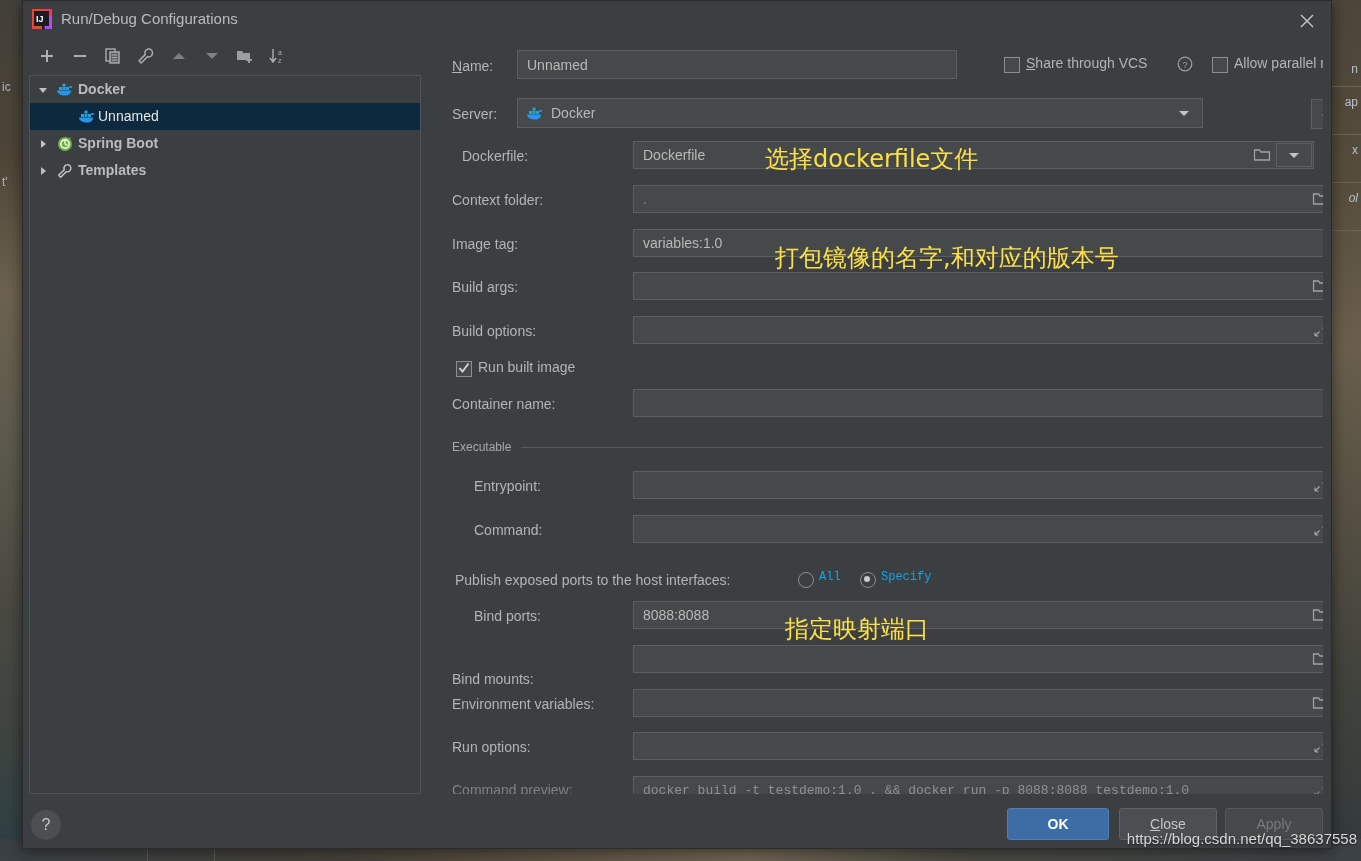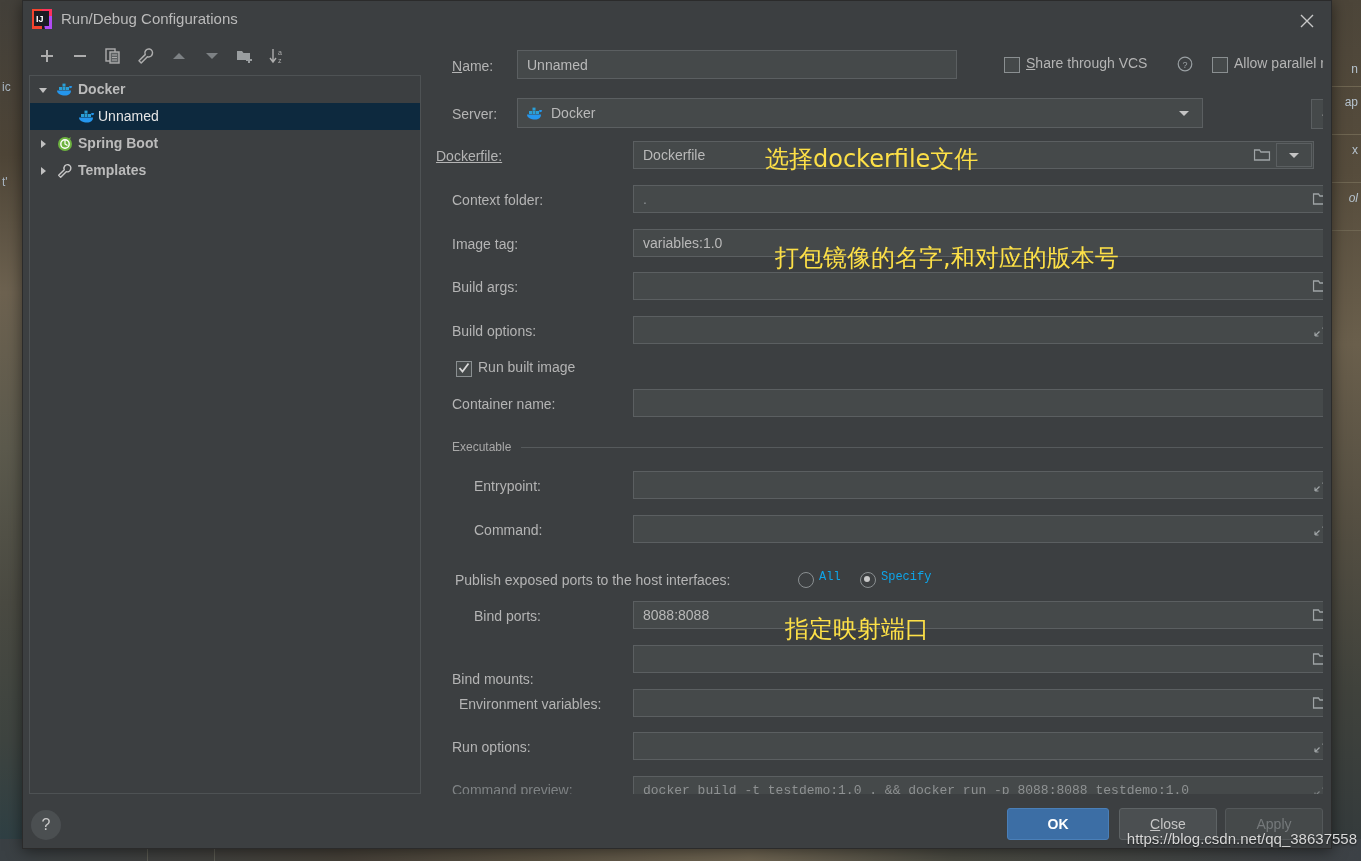--- a/index.html
+++ b/index.html
@@ -287,21 +287,21 @@
       </span>
       <span class="val" style="left:33px;">Docker</span>
       <span class="btn-ico">
         <svg width="12" height="12" viewBox="0 0 12 12">
             <path d="M1 4 L11 4 L6 9 Z" fill="#c4c4c4"></path>
           </svg>
       </span>
     </div>
     <div class="ellip" style="left:880px;top:58px;">...</div>
 
-    <div class="lbl" style="left:5px;top:107px;text-decoration:underline;">Dockerfile:</div>
+    <div class="lbl" style="left:31px;top:107px;">Dockerfile:</div>
     <div class="fld" style="left:202px;top:100px;width:681px;height:28px;">
       <span class="val">Dockerfile</span>
       <span class="btn-ico" style="right:36px;width:30px;">
         <svg width="17" height="14" viewBox="0 0 17 14">
             <path d="M1 2 h5 l1.4 2 H16 v8 H1 Z" fill="none" stroke="#9fa4a6" stroke-width="1.3"></path>
           </svg>
       </span>
       <span class="btn-ico box" style="right:1px;">
         <svg width="12" height="12" viewBox="0 0 12 12">
             <path d="M1 4 L11 4 L6 9 Z" fill="#c4c4c4"></path>
@@ -409,21 +409,21 @@
     <div class="lbl" style="left:21px;top:630px;">Bind mounts:</div>
     <div class="fld" style="left:202px;top:604px;width:707px;height:28px;">
       <span class="val"></span>
       <span class="btn-ico">
         <svg width="17" height="14" viewBox="0 0 17 14">
             <path d="M1 2 h5 l1.4 2 H16 v8 H1 Z" fill="none" stroke="#9fa4a6" stroke-width="1.3"></path>
           </svg>
       </span>
     </div>
 
-    <div class="lbl" style="left:21px;top:655px;margin-left:7px;">Environment variables:</div>
+    <div class="lbl" style="left:21px;top:655px;">Environment variables:</div>
     <div class="fld" style="left:202px;top:648px;width:707px;height:28px;">
       <span class="val"></span>
       <span class="btn-ico">
         <svg width="17" height="14" viewBox="0 0 17 14">
             <path d="M1 2 h5 l1.4 2 H16 v8 H1 Z" fill="none" stroke="#9fa4a6" stroke-width="1.3"></path>
           </svg>
       </span>
     </div>
 
     <div class="lbl" style="left:21px;top:698px;">Run options:</div>

